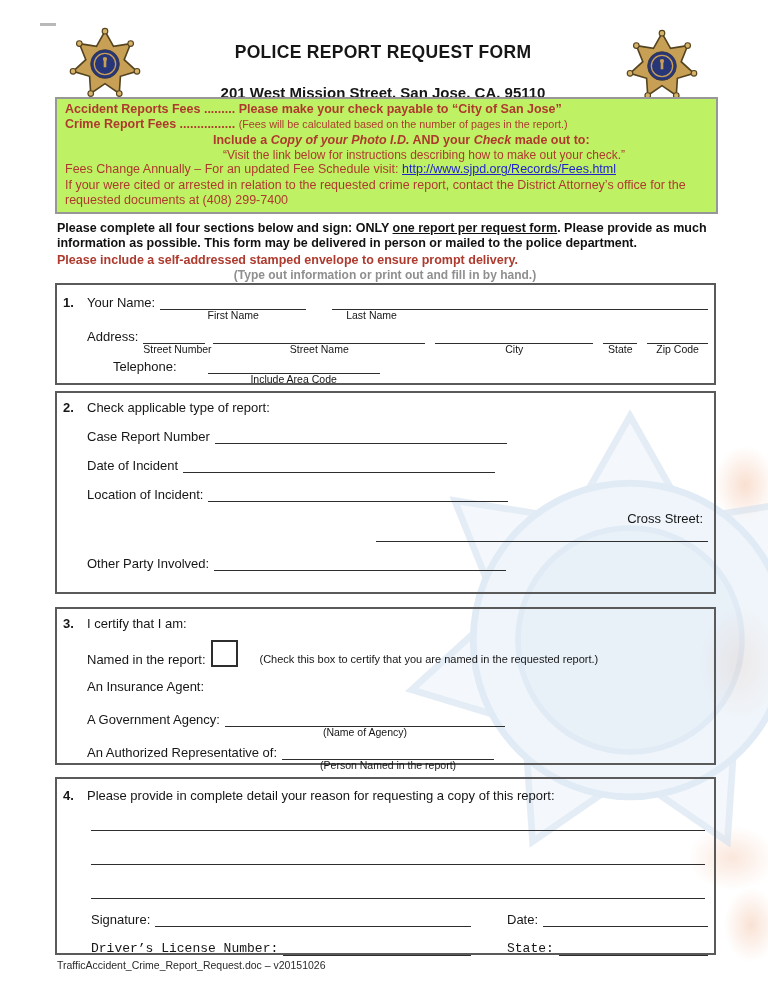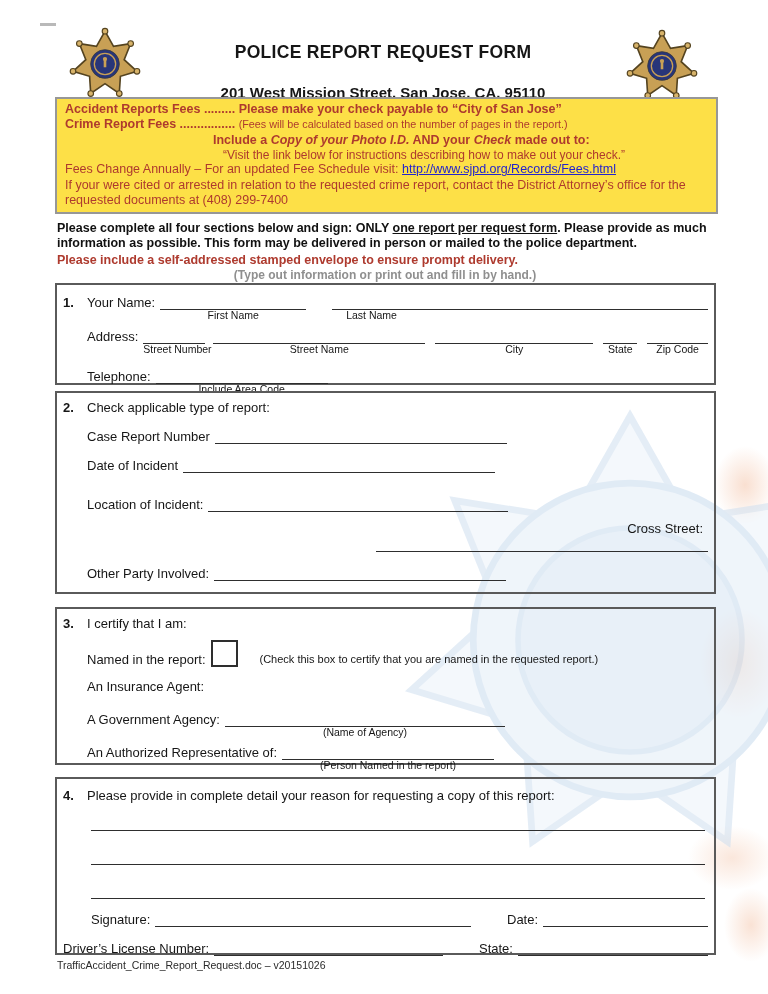--- a/index.html
+++ b/index.html
@@ -13,21 +13,21 @@
   .badge { position:absolute; width:82px; height:86px; }
   .badge-left  { left:64px;  top:21px; }
   .badge-right { left:621px; top:23px; }
   .title-block { position:absolute; left:152px; top:42px; width:462px; text-align:center; }
   .title    { font-size:17.5px; font-weight:bold; letter-spacing:.3px; }
   .subtitle { font-size:15px;   font-weight:bold; margin-top:21px; }
 
   
   .fee-box {
     position:absolute; left:55px; top:97px; width:643px;
-    background:#fde047; border:2px solid #979797;
+    background:#bef264; border:2px solid #979797;
     padding:3px 8px 4px 8px; font-size:12.5px; line-height:1.22; color:#ae3a2e;
   }
   .fee-strong { font-weight:bold; }
   .fee-note   { font-size:10.8px; }
   .fee-include { font-weight:bold; padding-left:148px; }
   .fee-quote   { padding-left:158px; font-size:12px; }
   .fee-link { color:#2323cc; text-decoration:underline; cursor:pointer; }
 
   
   .instructions { position:absolute; left:57px; top:221px; width:656px;
@@ -191,21 +191,21 @@
       </div>
       <div class="fg" style="width:34px;margin-left:10px;">
         <span class="fl"></span>
         <span class="fc">State</span>
       </div>
       <div class="fg grow" style="margin-left:10px;">
         <span class="fl"></span>
         <span class="fc">Zip Code</span>
       </div>
     </div>
-    <div class="row" style="margin-top:24px;">
+    <div class="row" style="margin-top:14px;gap:26px;">
       <div class="num"></div>
       <span class="lab">Telephone:</span>
       <div class="fg" style="width:172px;">
         <span class="fl"></span>
         <span class="fc">Include Area Code</span>
       </div>
     </div>
   </div>
 
   <div class="sect" id="s2">
@@ -216,21 +216,21 @@
     <div class="row" style="margin-top:13px;">
       <div class="num"></div>
       <span class="lab">Case Report Number</span>
       <span class="fl" style="width:292px;"></span>
     </div>
     <div class="row" style="margin-top:13px;">
       <div class="num"></div>
       <span class="lab">Date of Incident</span>
       <span class="fl" style="width:312px;"></span>
     </div>
-    <div class="row" style="margin-top:23px;">
+    <div class="row" style="margin-top:13px;">
       <div class="num"></div>
       <span class="lab">Location of Incident:</span>
       <span class="fl" style="width:300px;"></span>
     </div>
     <div class="row" style="margin-top:9px;flex-direction:column;">
       <div class="num"></div>
       <span class="lab">Cross Street:</span>
       <span class="fl" style="width:332px;"></span>
     </div>
     <div class="row" style="margin-top:13px;">
@@ -282,21 +282,21 @@
     <div class="rline" style="margin-top:33px;"></div>
     <div class="rline" style="margin-top:33px;"></div>
     <div class="row" style="margin-top:12px;margin-left:28px;">
       <div class="sig-left">
         <span class="lab">Signature:</span>
         <span class="fl grow" style="margin-right:12px;"></span>
       </div>
       <span class="lab" style="margin-left:24px;">Date:</span>
       <span class="fl grow"></span>
     </div>
-    <div class="row" style="margin-top:13px;">
+    <div class="row" style="margin-top:13px;margin-left:28px;font-family:Liberation Mono, monospace;">
       <div class="sig-left">
         <span class="lab">Driver’s License Number:</span>
         <span class="fl grow" style="margin-right:12px;"></span>
       </div>
       <span class="lab" style="margin-left:24px;">State:</span>
       <span class="fl grow"></span>
     </div>
   </div>
 
   <div class="footer">TrafficAccident_Crime_Report_Request.doc – v20151026</div>

